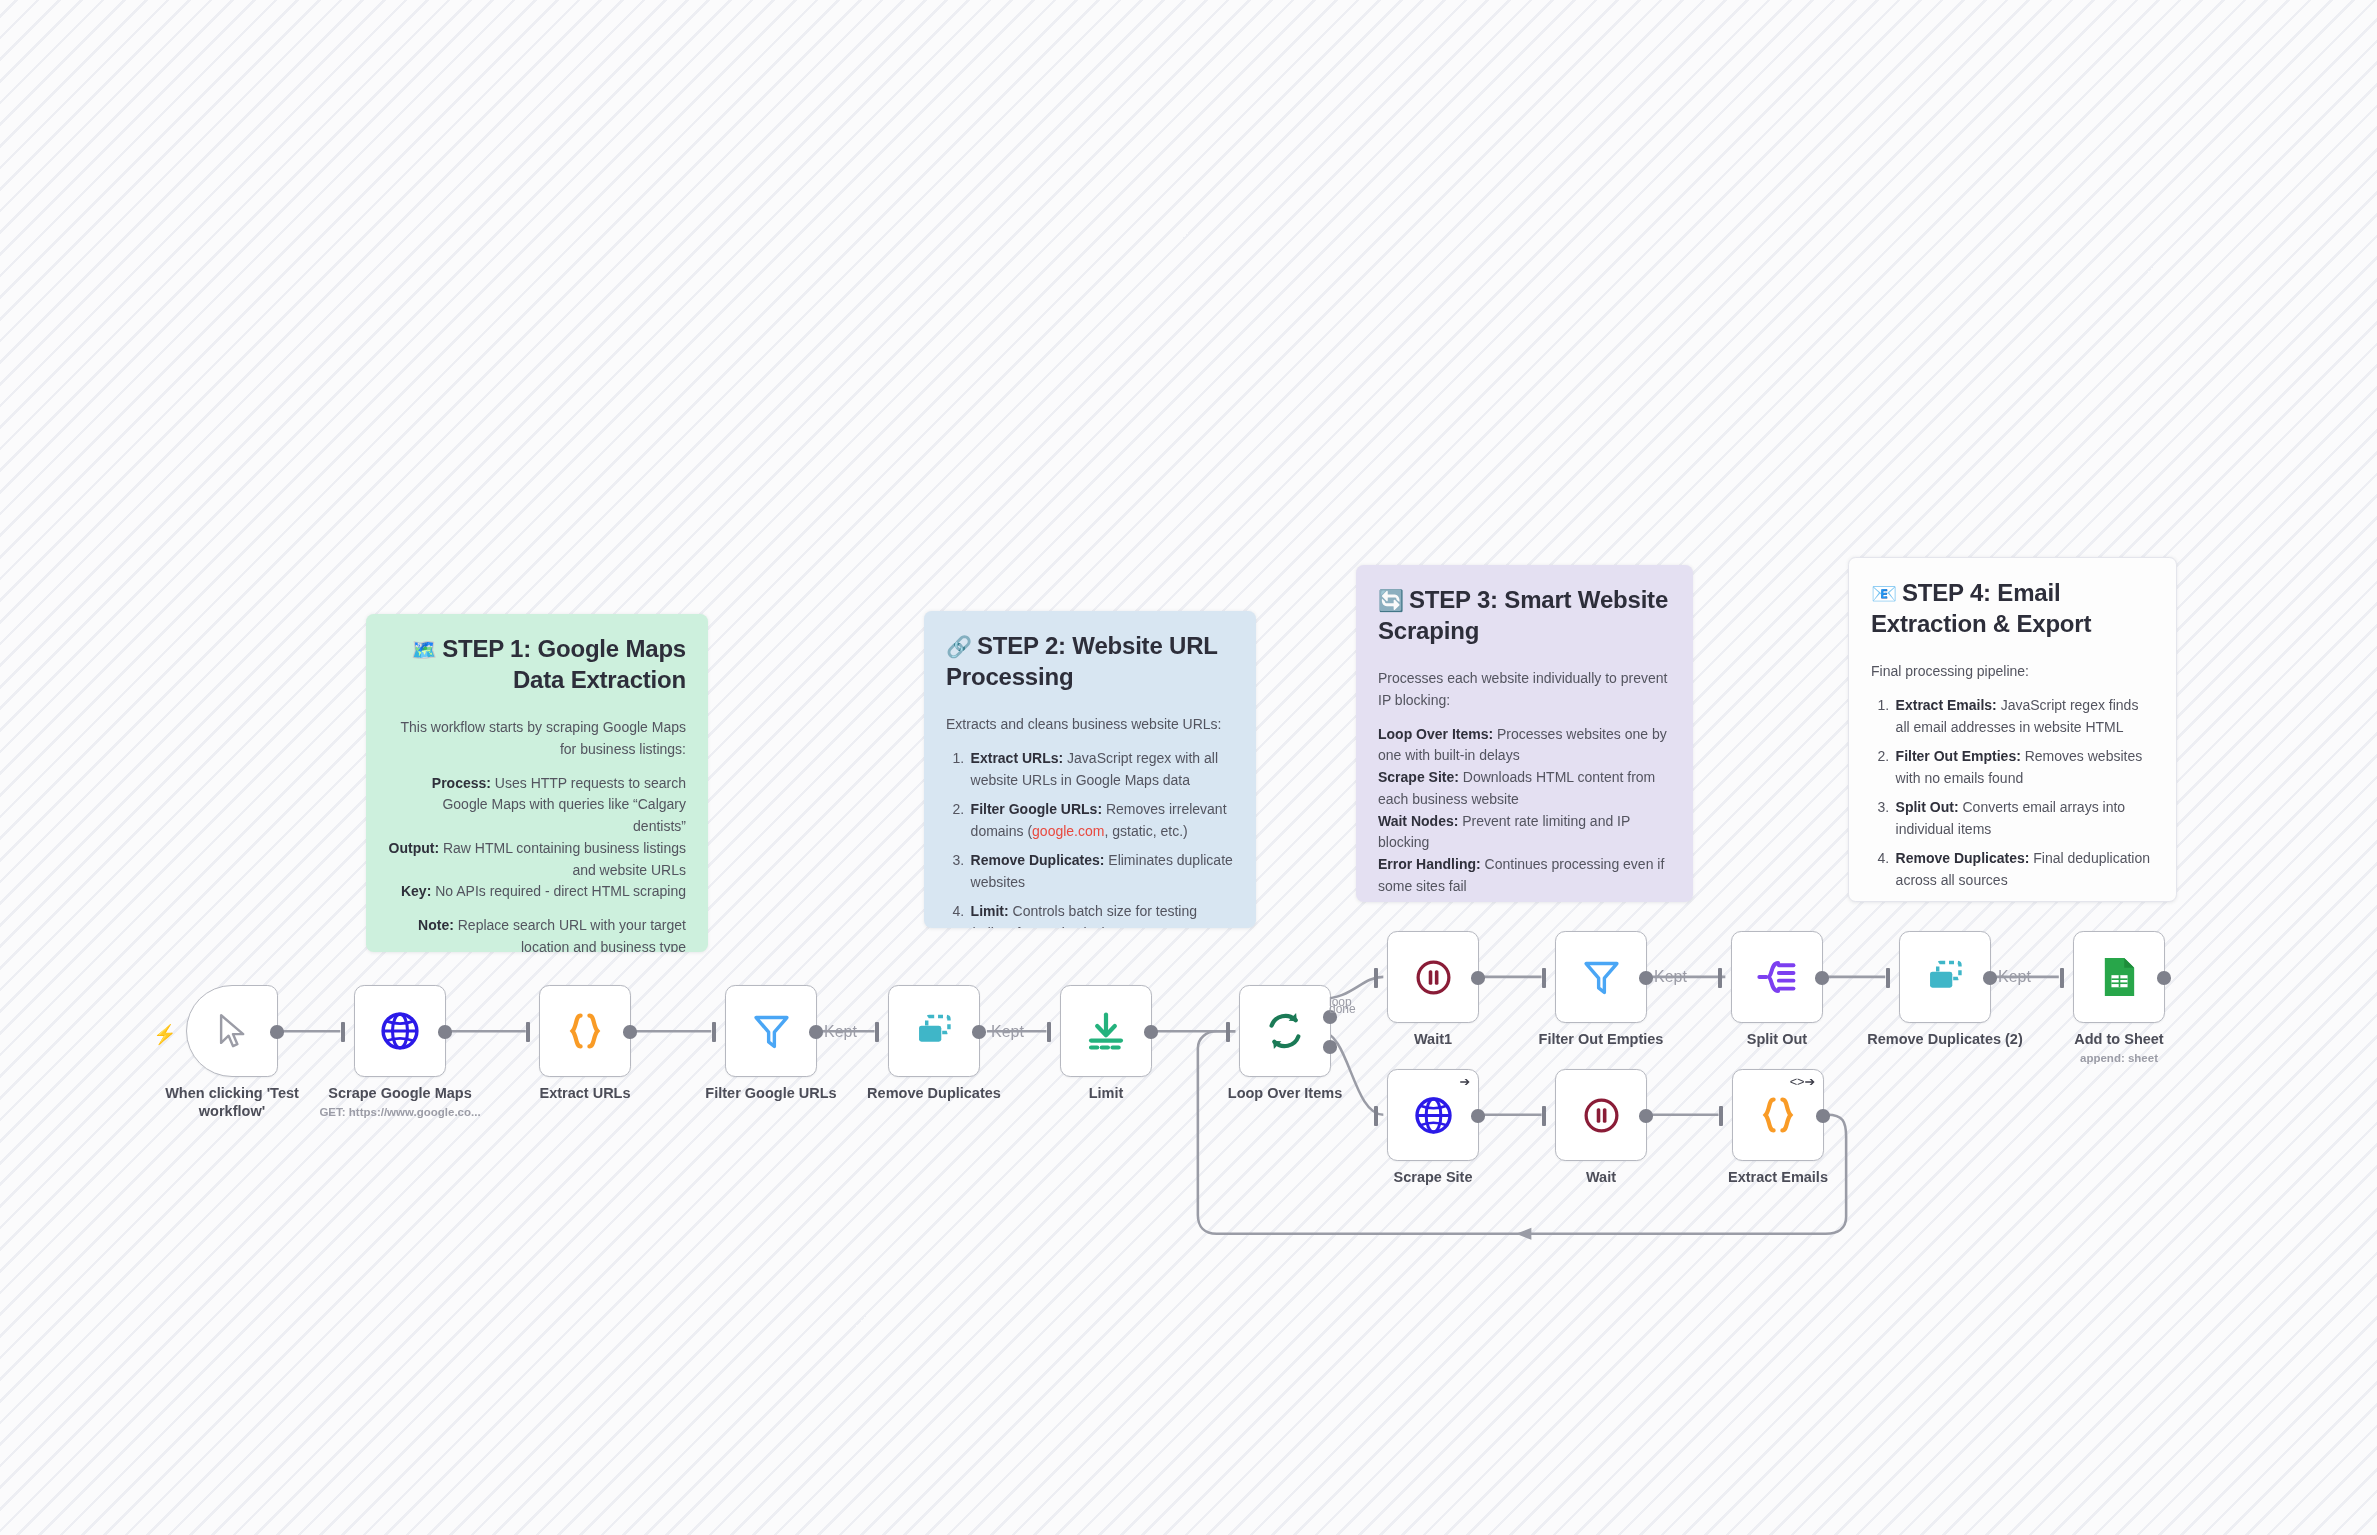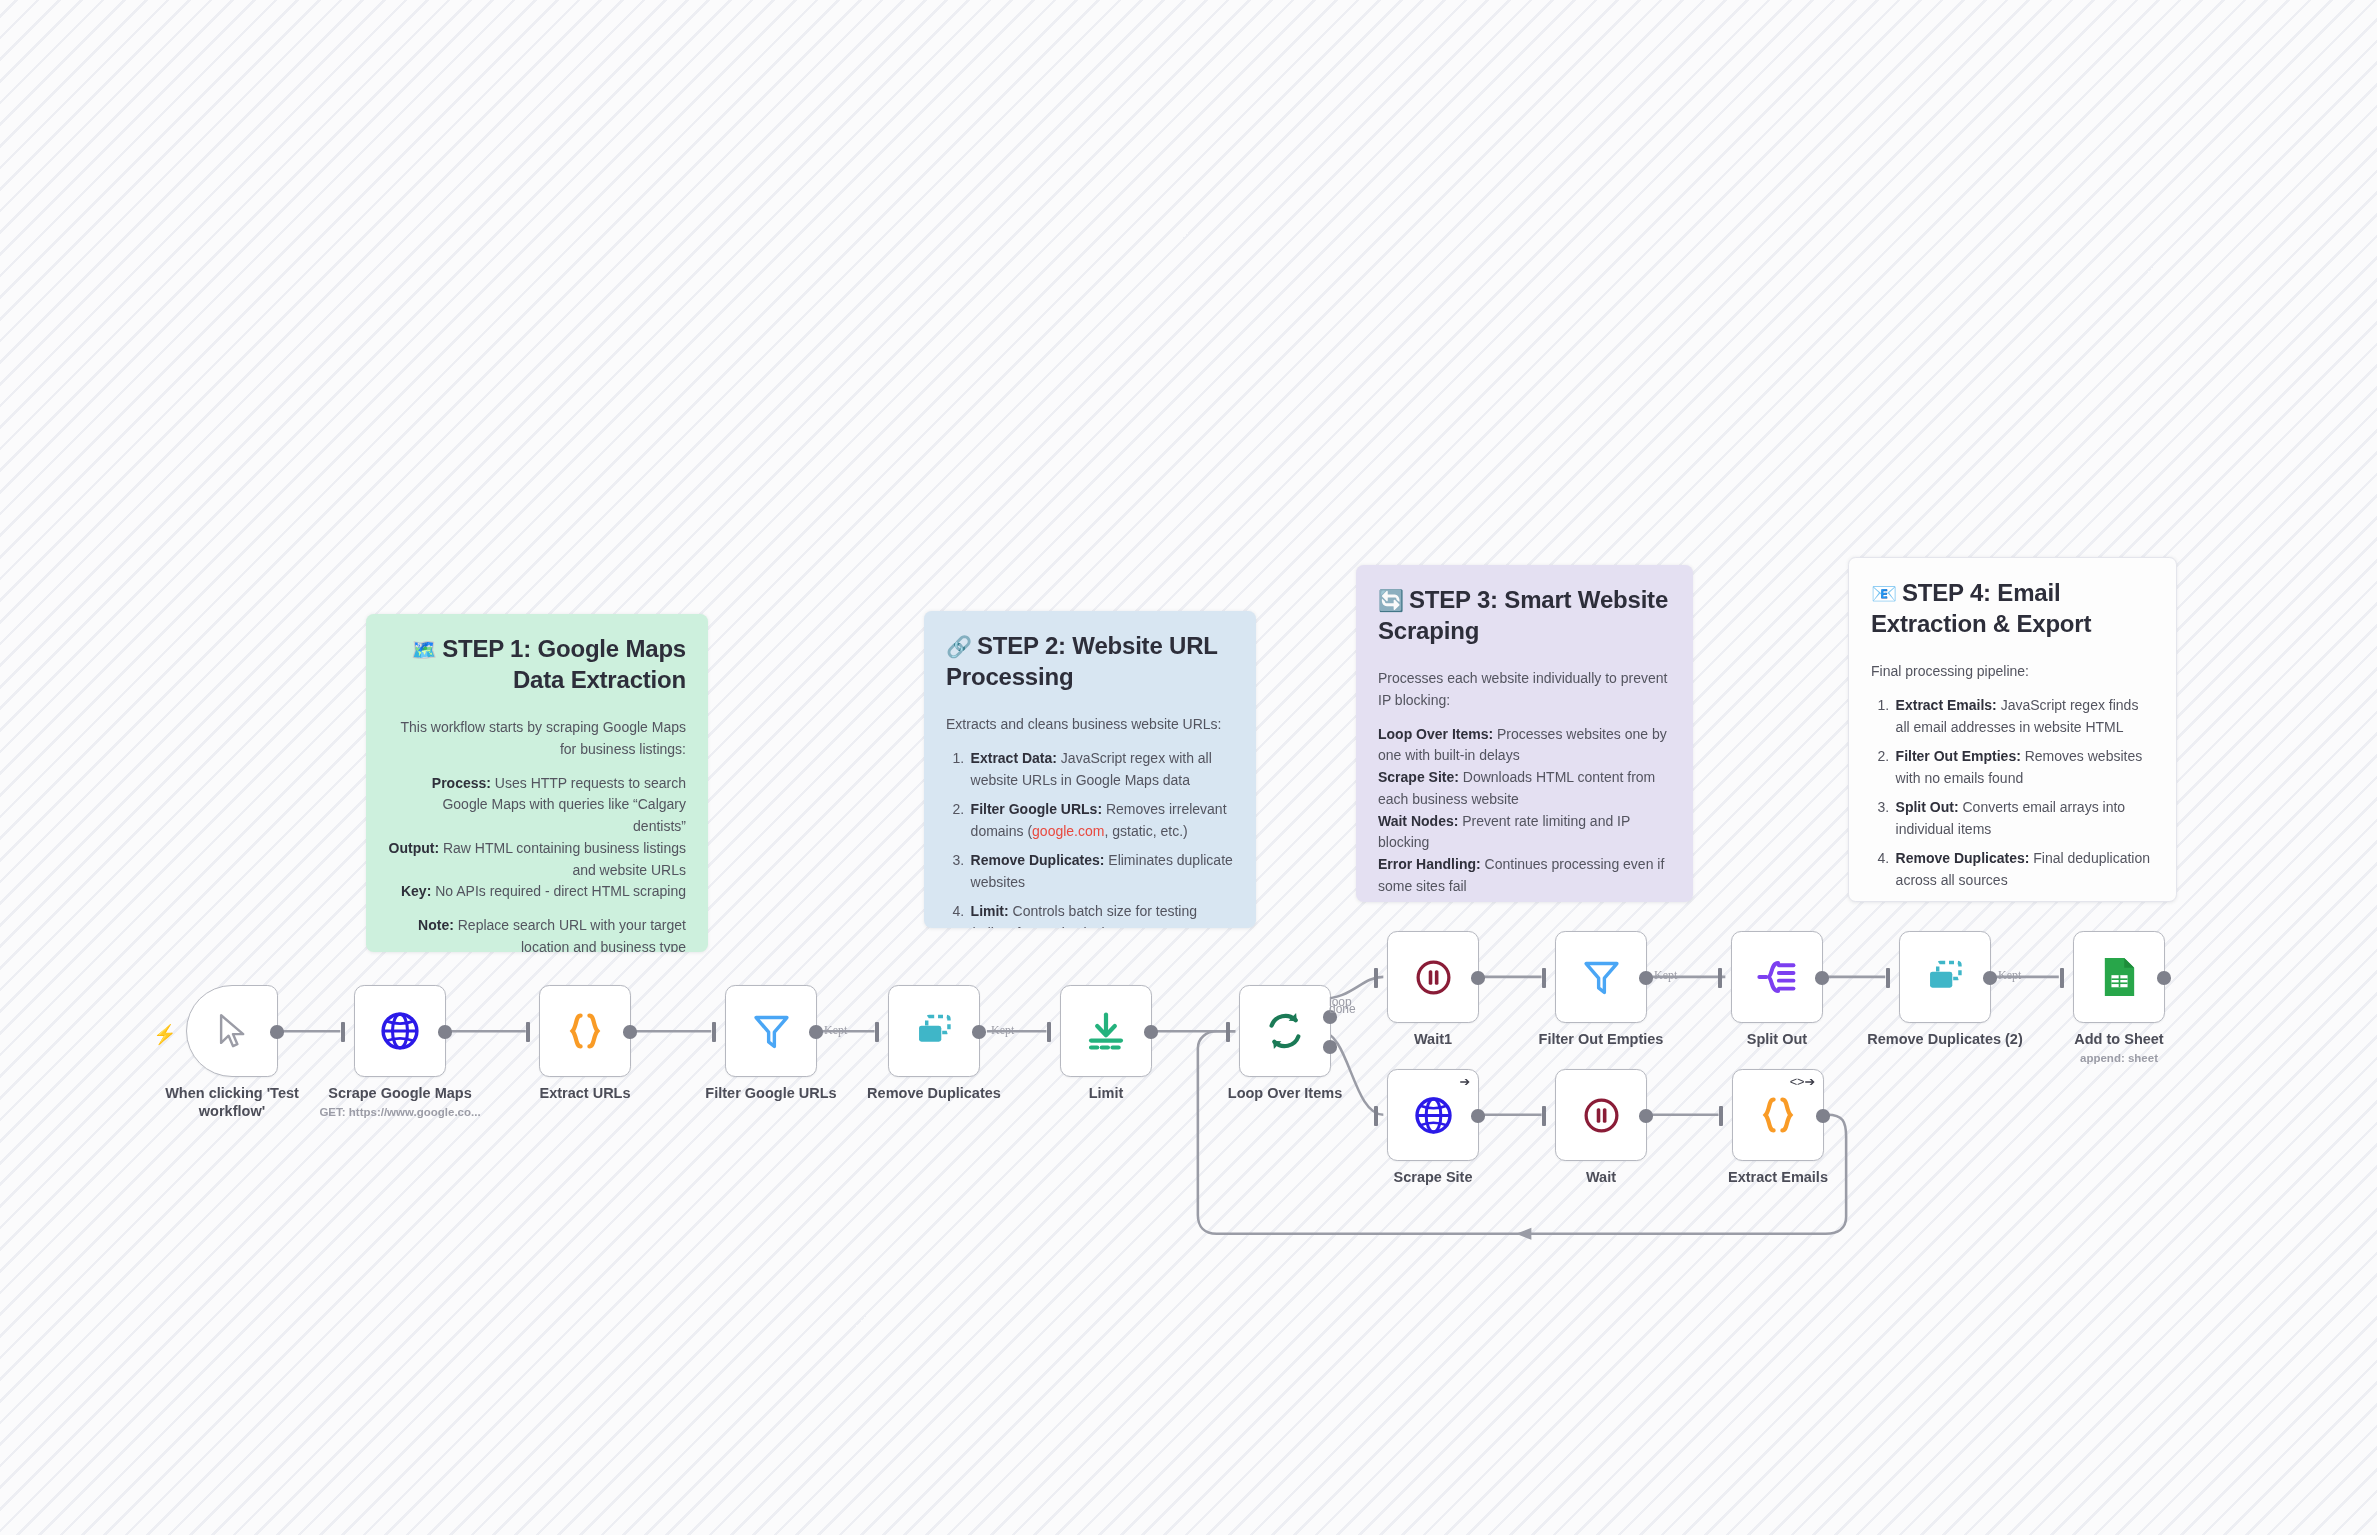--- a/index.html
+++ b/index.html
@@ -129,25 +129,24 @@
   }
 
   .port-label {
     position: absolute;
     font-size: 12px;
     color: #9b9ca6;
     white-space: nowrap;
   }
   .wire-label {
     position: absolute;
-    font-size: 12px;
+    font-size: 16px;
     color: #9b9ca6;
     background: transparent;
     white-space: nowrap;
-    font-family: Liberation Serif, serif;
   }
   svg.links { position: absolute; inset: 0; width: 100%; height: 100%; pointer-events: none; }
 </style>
 </head>
 <body>
 
 <div id="canvas">
 
   <svg class="links" viewBox="0 0 2794 1805">
     <defs>
@@ -209,21 +208,21 @@
     </div>
   </div>
 
   <div class="sticky note-blue" style="left:924px; top:611px; width:332px; height:317px;">
     <h2>
       <span class="emo">🔗</span><span>STEP 2: Website URL Processing</span>
     </h2>
     <div class="body">
       <p>Extracts and cleans business website URLs:</p>
       <ol>
-        <li><b>Extract Data:</b><span> JavaScript regex with all website URLs in Google Maps data</span></li>
+        <li><b>Extract URLs:</b><span> JavaScript regex with all website URLs in Google Maps data</span></li>
         <li><b>Filter Google URLs:</b><span> Removes irrelevant domains (</span><span class="lnk">google.com</span><span>, gstatic, etc.)</span></li>
         <li><b>Remove Duplicates:</b><span> Eliminates duplicate websites</span></li>
         <li><b>Limit:</b><span> Controls batch size for testing (adjust for production)</span></li>
       </ol>
 
     </div>
   </div>
 
   <div class="sticky note-purple" style="left:1356px; top:565px; width:337px; height:337px;">
     <h2>

